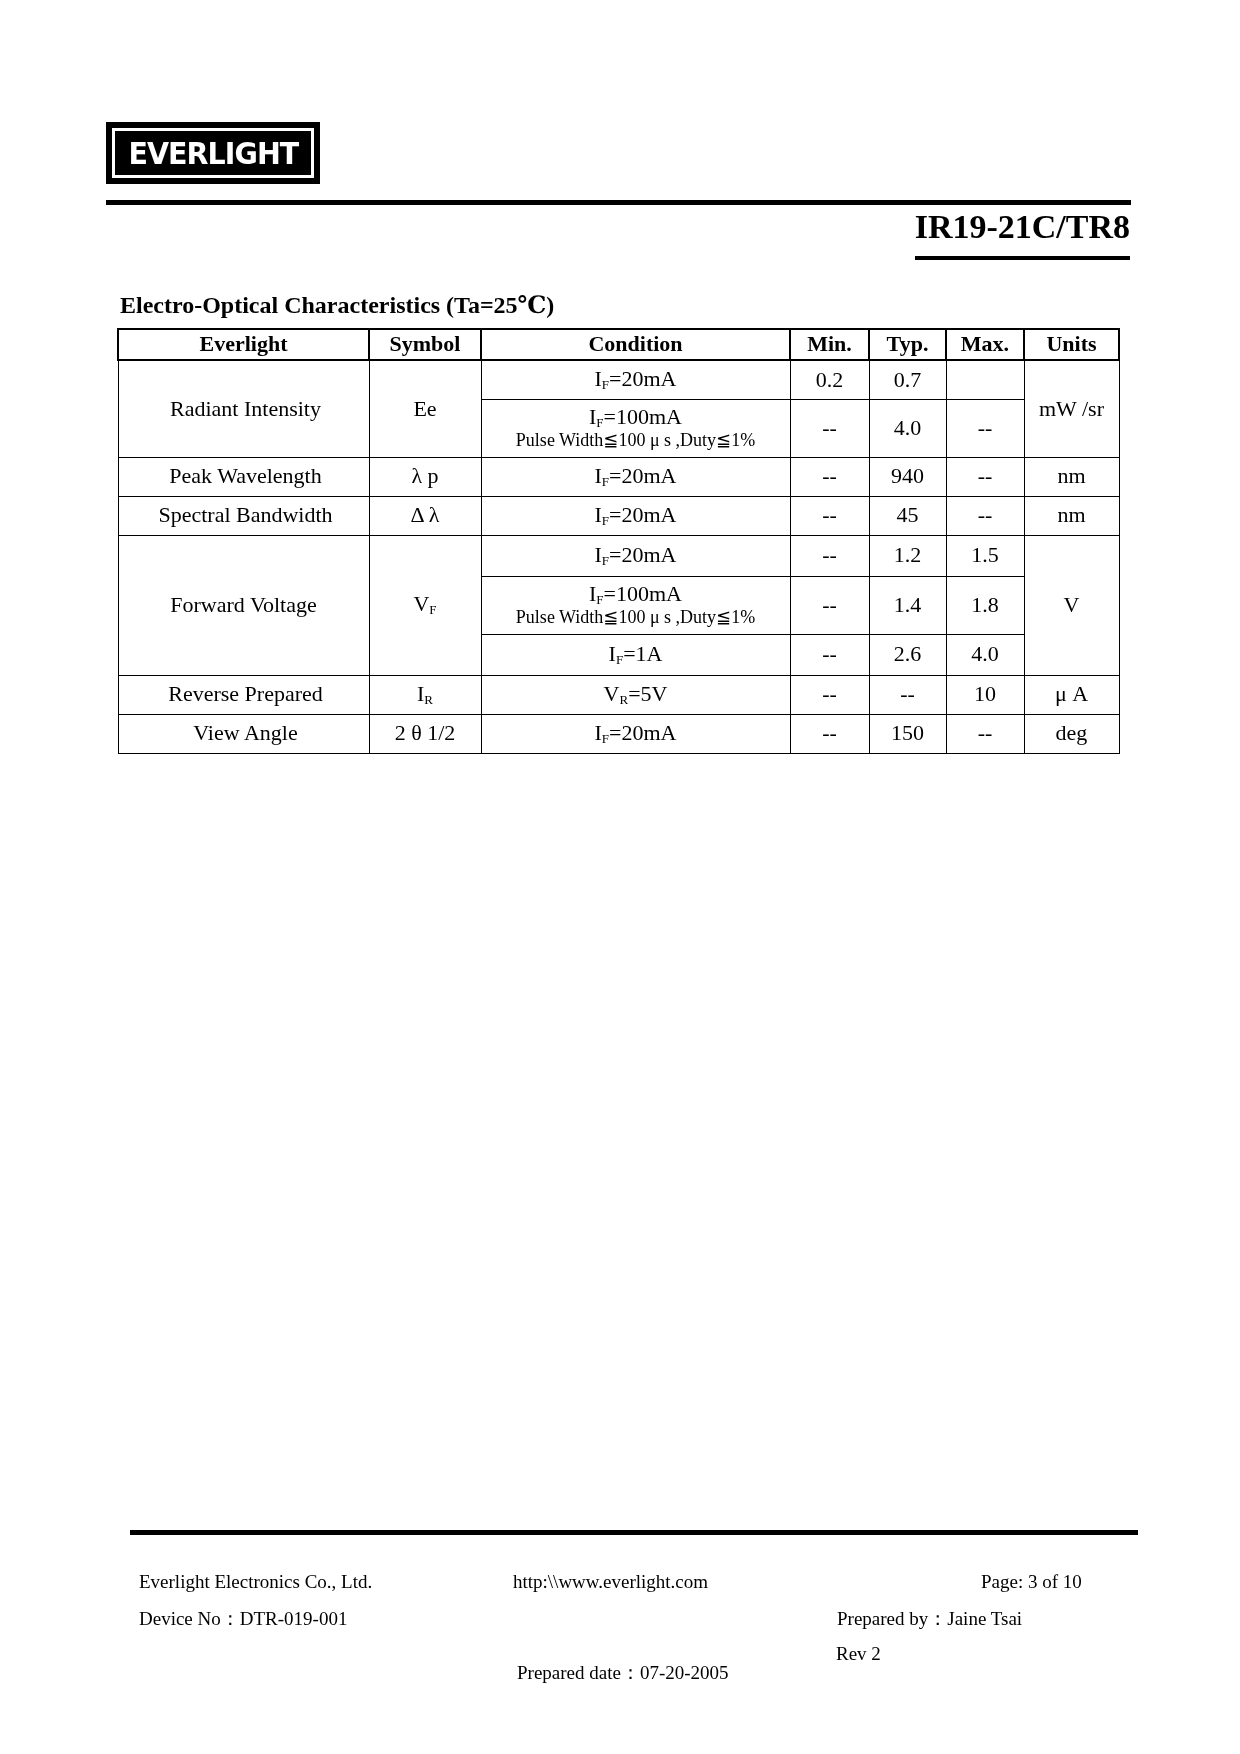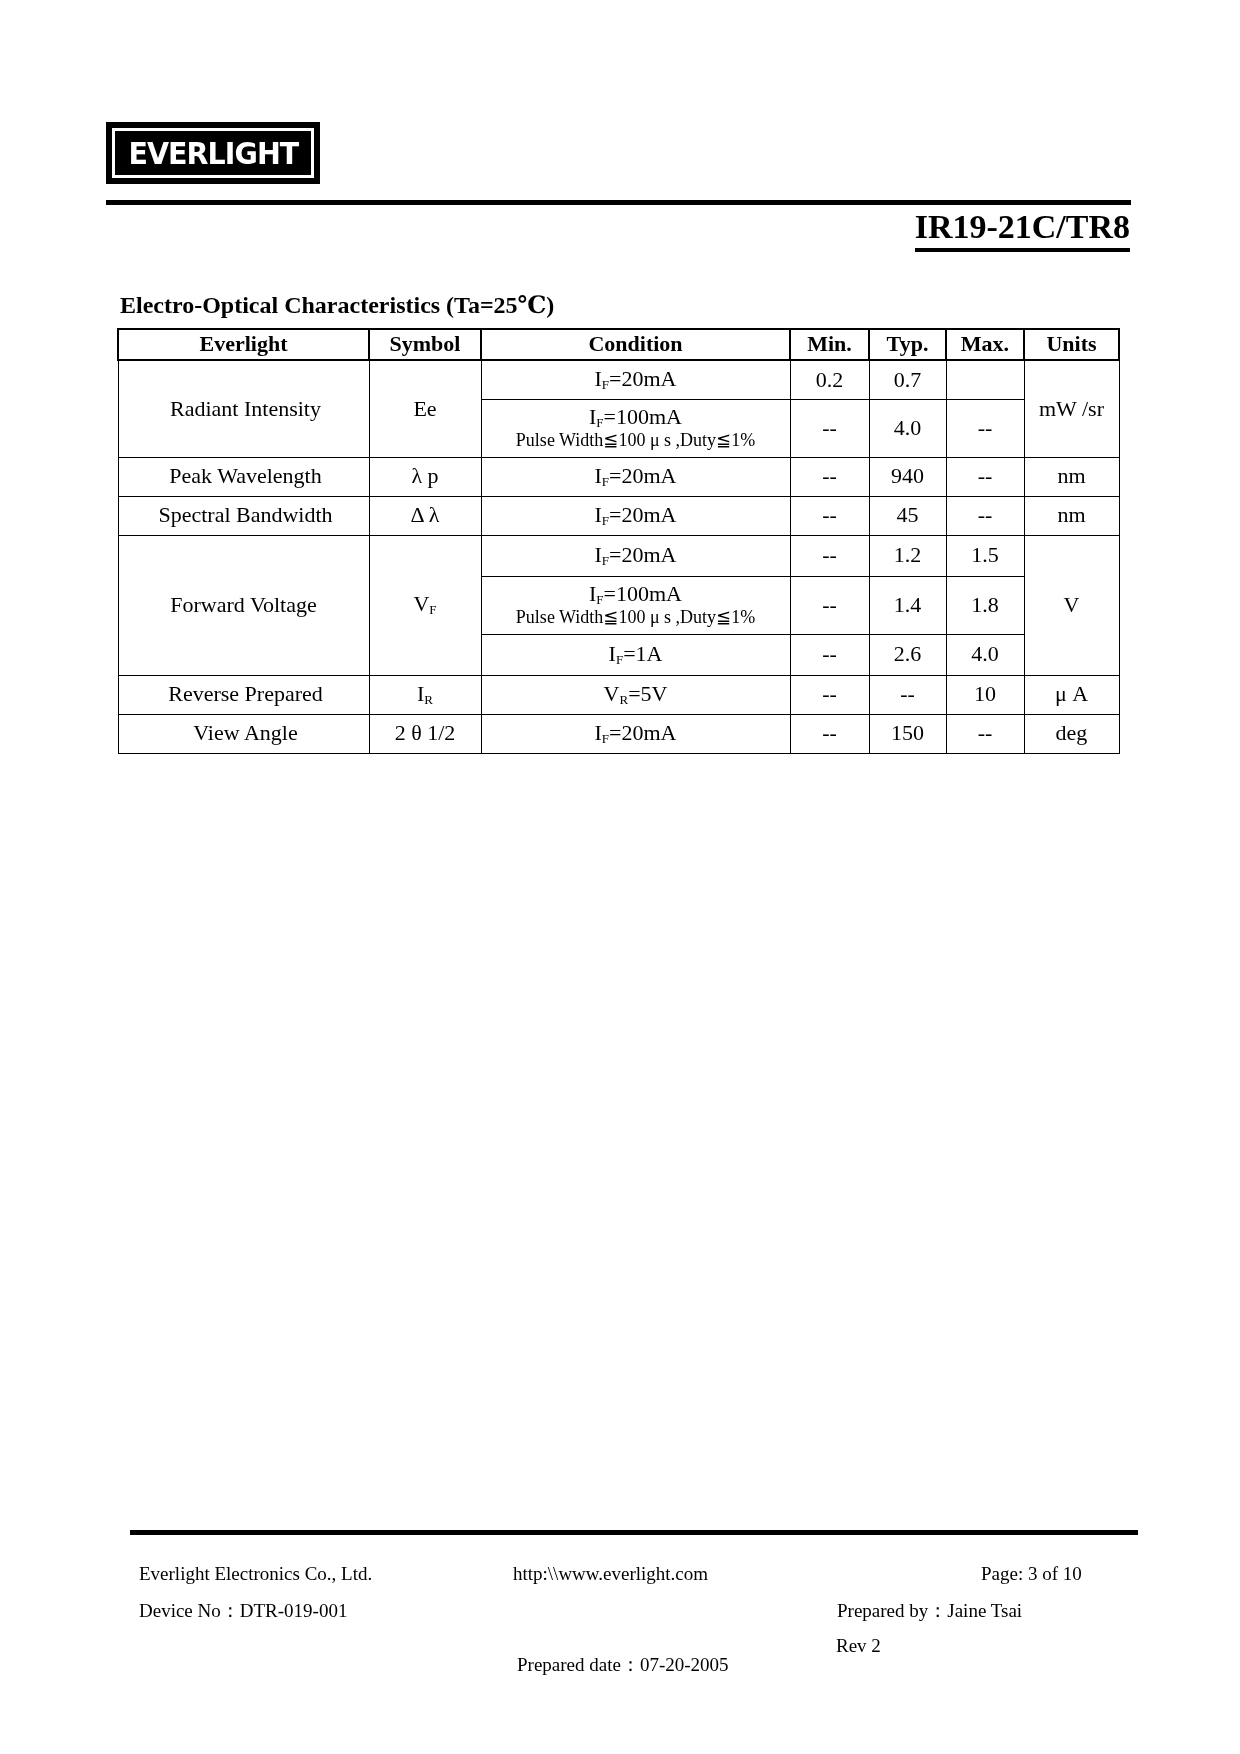--- a/index.html
+++ b/index.html
@@ -2,31 +2,31 @@
 <html><head>
 <meta charset="utf-8">
 <style>
   html, body { margin:0; padding:0; background:#ffffff; }
   body { width:1240px; height:1754px; position:relative; overflow:hidden; font-family:"Liberation Serif", "DejaVu Serif", serif; color:#000; }
   .abs { position:absolute; }
   .logo { left:106px; top:122px; width:214px; height:62px; background:#000000; box-sizing:border-box; }
   .logo-inner { position:absolute; left:6px; top:6px; right:6px; bottom:6px; border:3px solid #ffffff; display:flex; align-items:center; justify-content:center; }
   .logo-text { color:#fff; font-family:"DejaVu Sans", sans-serif; font-weight:bold; font-size:30px; letter-spacing:-1px; transform:scaleX(0.95); }
   .top-rule { left:106px; top:200px; width:1025px; height:5px; background:#000; }
-  .doc-title { right:110px; top:208px; font-size:34px; font-weight:bold; border-bottom:4px solid #000; line-height:38px; padding-bottom:2px; }
+  .doc-title { right:110px; top:208px; font-size:34px; font-weight:bold; border-bottom:4px solid #000; line-height:38px; padding-bottom:10px; }
   .section-title { left:120px; top:290px; font-size:24px; font-weight:bold; }
   table.spec { position:absolute; left:117px; top:328px; border-collapse:collapse; table-layout:fixed; }
   table.spec td, table.spec th { border:1.5px solid #000; padding:0; font-size:22px; text-align:center; vertical-align:middle; line-height:1.1; }
   table.spec th { font-weight:bold; font-size:22px; height:29px; border-width:2px; }
   .param { text-align:center; padding-left:4px !important; }
   .param.center { text-align:center; padding-left:0 !important;margin-left:9px; }
   .cond-sub { font-size:18px; display:block; }
   sub { font-size:13px; vertical-align:-3px; }
   .bottom-rule { left:130px; top:1530px; width:1008px; height:5px; background:#000; }
-  .footer { font-size:19px; }
+  .footer { font-size:19px;margin-top:8px; }
 </style>
 </head>
 <body>
 
 <div class="abs logo">
   <div class="logo-inner">
     <span class="logo-text">EVERLIGHT</span>
   </div>
 </div>
 <div class="abs top-rule"></div>

